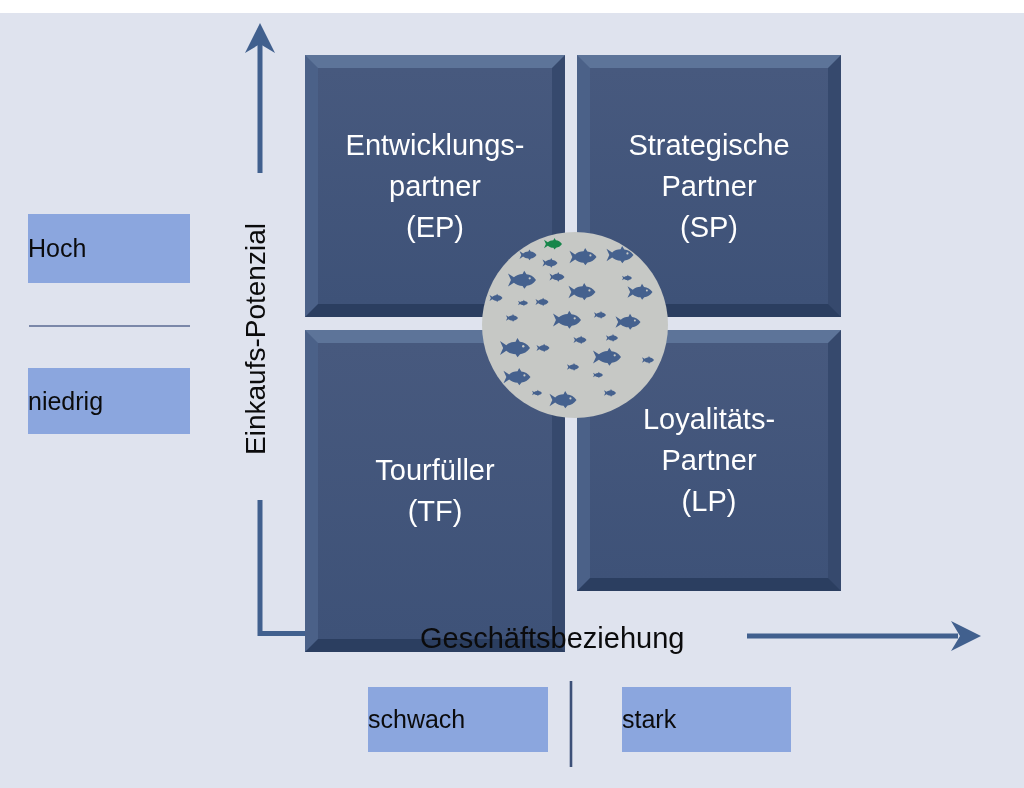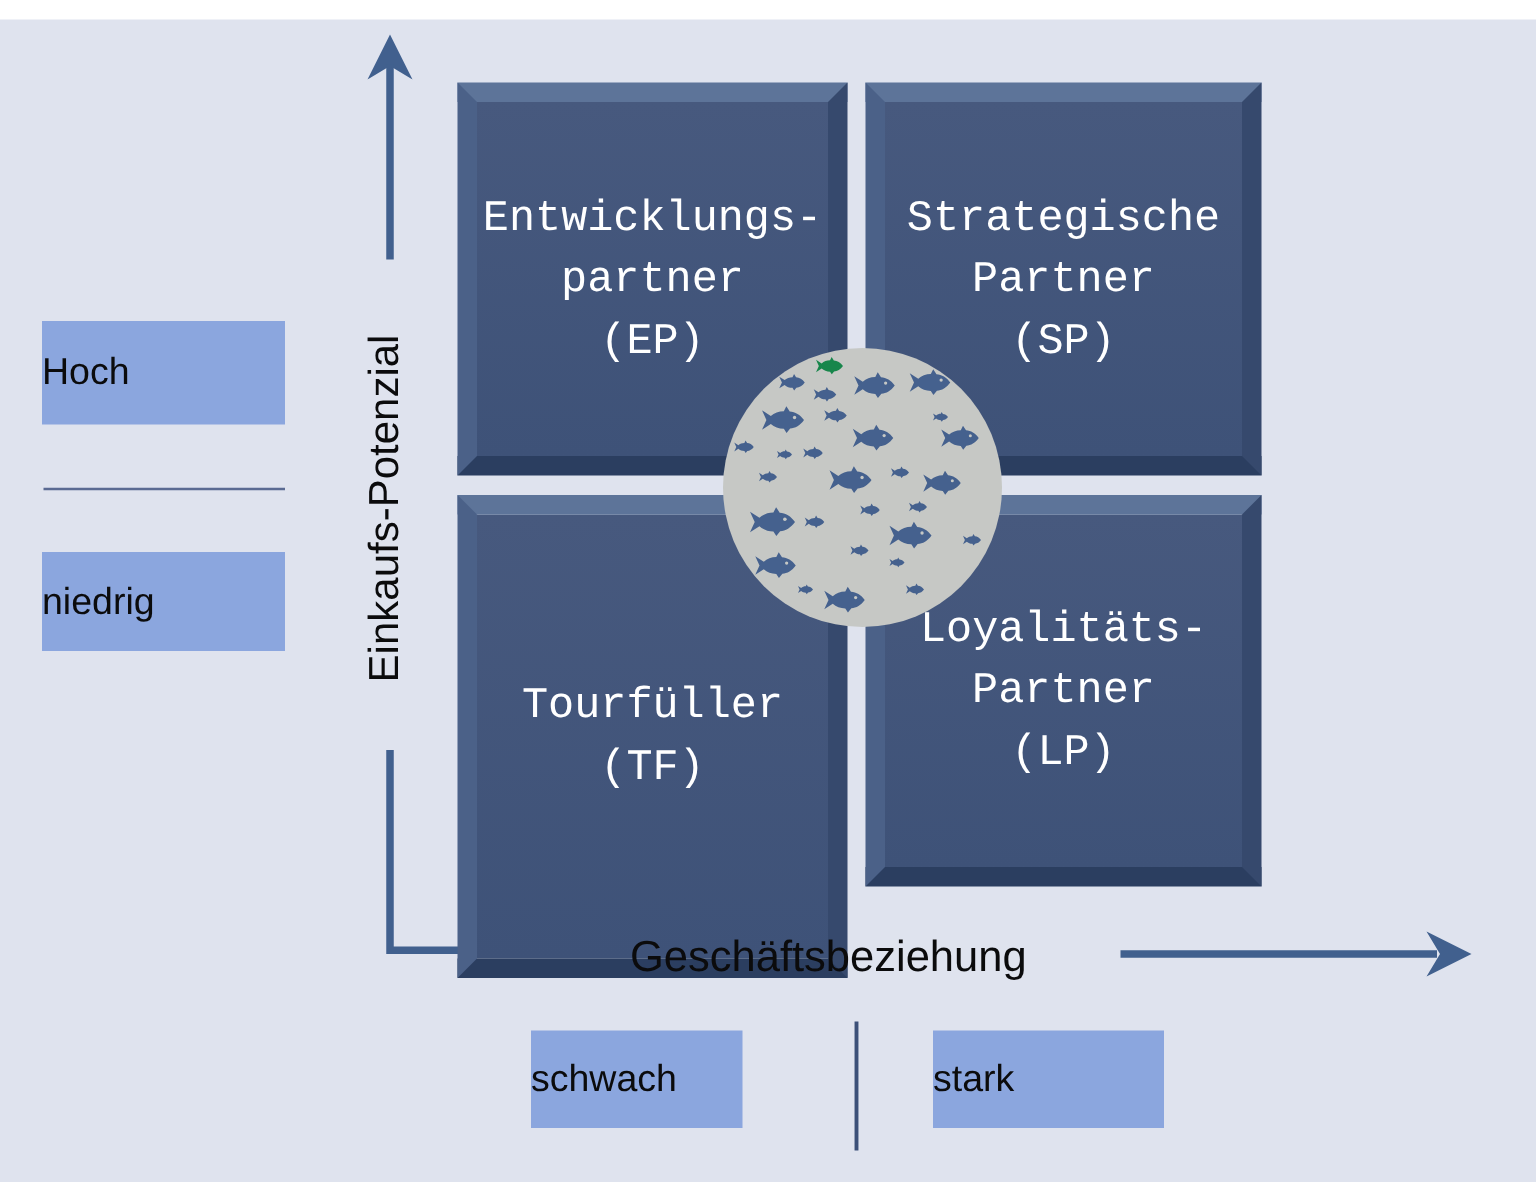--- a/index.html
+++ b/index.html
@@ -20,21 +20,21 @@
   .mid-stroke{stroke:var(--midline);stroke-width:2.6;}
 
   .quad{
     position:absolute;
     border-style:solid;border-width:13px;
     border-top-color:var(--quad-top);
     border-left-color:var(--quad-left);
     border-right-color:var(--quad-right);
     border-bottom-color:var(--quad-bottom);
     background:linear-gradient(180deg,#47597e 0%,#3e5278 100%);
-    display:flex;align-items:center;justify-content:center;font-family:Liberation Mono, monospace;
+    display:flex;align-items:center;justify-content:center;
   }
   #q-tl{left:305px;top:55px;width:260px;height:262px;}
   #q-tr{left:577px;top:55px;width:264px;height:262px;}
   #q-bl{left:305px;top:330px;width:260px;height:322px;}
   #q-br{left:577px;top:330px;width:264px;height:261px;justify-content:center;}
   .qlines{color:var(--quadtext);font-size:29px;line-height:41px;text-align:center;}
   .qlines span{display:block;}
 
   .fish-circle{
     position:absolute;left:482px;top:232px;width:186px;height:186px;
@@ -52,22 +52,22 @@
     font-size:29px;color:var(--ink);text-align:left;line-height:40px;
   }
 
   .scale-box{
     position:absolute;background:var(--labelbox);
     display:flex;align-items:center;
     font-size:25px;color:var(--ink);
   }
   #box-hoch{left:28px;top:214px;width:162px;height:69px;}
   #box-niedrig{left:28px;top:368px;width:162px;height:66px;}
-  #box-schwach{left:354px;top:687px;width:141px;height:65px;}
-  #box-stark{left:622px;top:687px;width:154px;height:65px;}
+  #box-schwach{left:368px;top:687px;width:180px;height:65px;}
+  #box-stark{left:622px;top:687px;width:169px;height:65px;}
 </style>
 </head>
 <body>
 
 <div class="slide">
   <div class="strip-top"></div>
 
   <svg class="overlay" viewBox="0 0 1024 788">
     <polygon class="axis-fill" points="260,23 245,53 260,44 275,53"></polygon>
     <line class="axis-stroke" x1="260" y1="43" x2="260" y2="173" stroke-width="5"></line>

